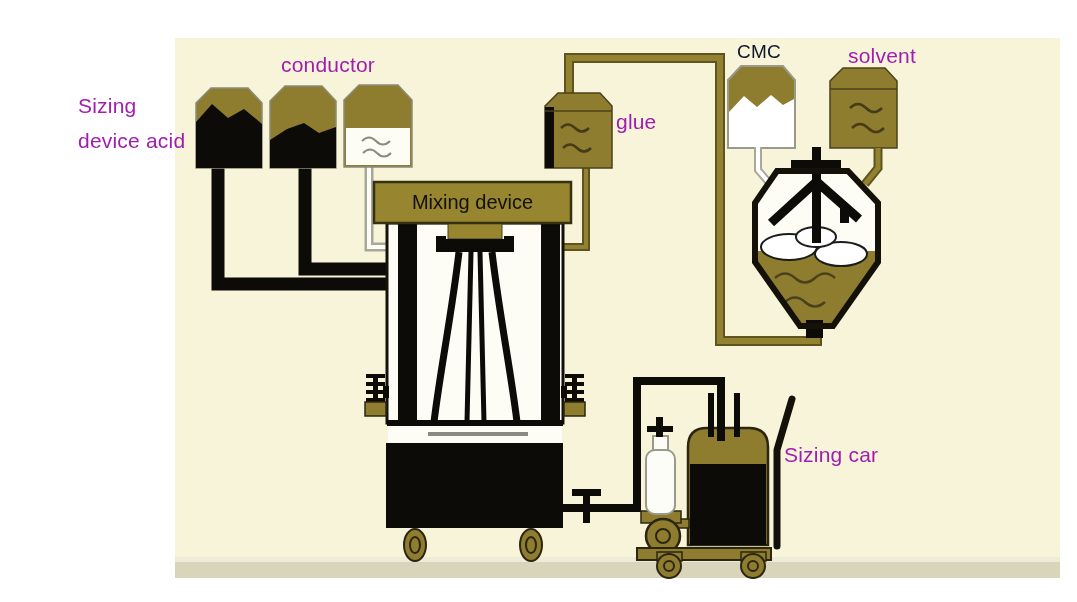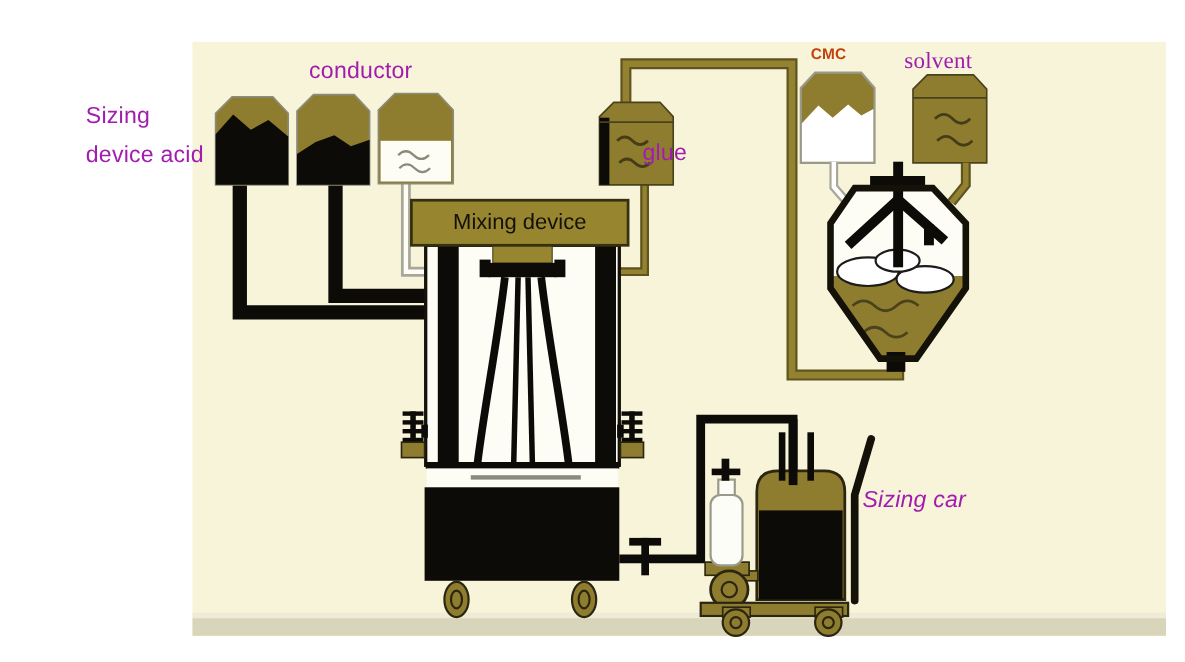--- a/index.html
+++ b/index.html
@@ -5,21 +5,21 @@
   html,body{margin:0;padding:0;background:#ffffff;}
   #stage{
     position:relative;width:1077px;height:602px;background:#ffffff;overflow:hidden;
     font-family:"Liberation Sans", sans-serif;
   }
   #art{position:absolute;left:0;top:0;}
   .lbl{
     position:absolute;color:#a21caf;font-size:21px;line-height:1.1;
     white-space:nowrap;letter-spacing:0.2px;
   }
-  .lbl-cmc{color:#c2410c;font-size:14px;font-weight:700;}
+  .lbl-cmc{color:#0f172a;font-size:19px;font-weight:400;}
   .banner-text{
     position:absolute;left:374px;top:182px;width:197px;height:41px;
     display:flex;align-items:center;justify-content:center;
     color:#141109;font-size:20px;
   }
 </style>
 </head>
 <body>
 
 <div id="stage">
@@ -201,17 +201,17 @@
         <circle cx="753" cy="566" r="12" fill="#8f7d2f" stroke="#2c2610" stroke-width="2"></circle>
         <circle cx="753" cy="566" r="5" fill="none" stroke="#2c2610" stroke-width="2"></circle>
       </g>
     </g>
   </svg>
 
   <div class="lbl" style="left:78px;top:94px;">Sizing</div>
   <div class="lbl" style="left:78px;top:129px;">device acid</div>
   <div class="lbl" style="left:281px;top:53px;">conductor</div>
   <div class="banner-text">Mixing device</div>
-  <div class="lbl" style="left:584px;top:110px;margin-top:17px;">glue</div>
+  <div class="lbl" style="left:616px;top:110px;">glue</div>
   <div class="lbl lbl-cmc" style="left:737px;top:42px;">CMC</div>
-  <div class="lbl" style="left:822px;top:44px;font-family:Liberation Serif, serif;">solvent</div>
-  <div class="lbl" style="left:784px;top:443px;font-style:italic;">Sizing car</div>
+  <div class="lbl" style="left:848px;top:44px;">solvent</div>
+  <div class="lbl" style="left:784px;top:443px;">Sizing car</div>
 </div>
 
 </body></html>

